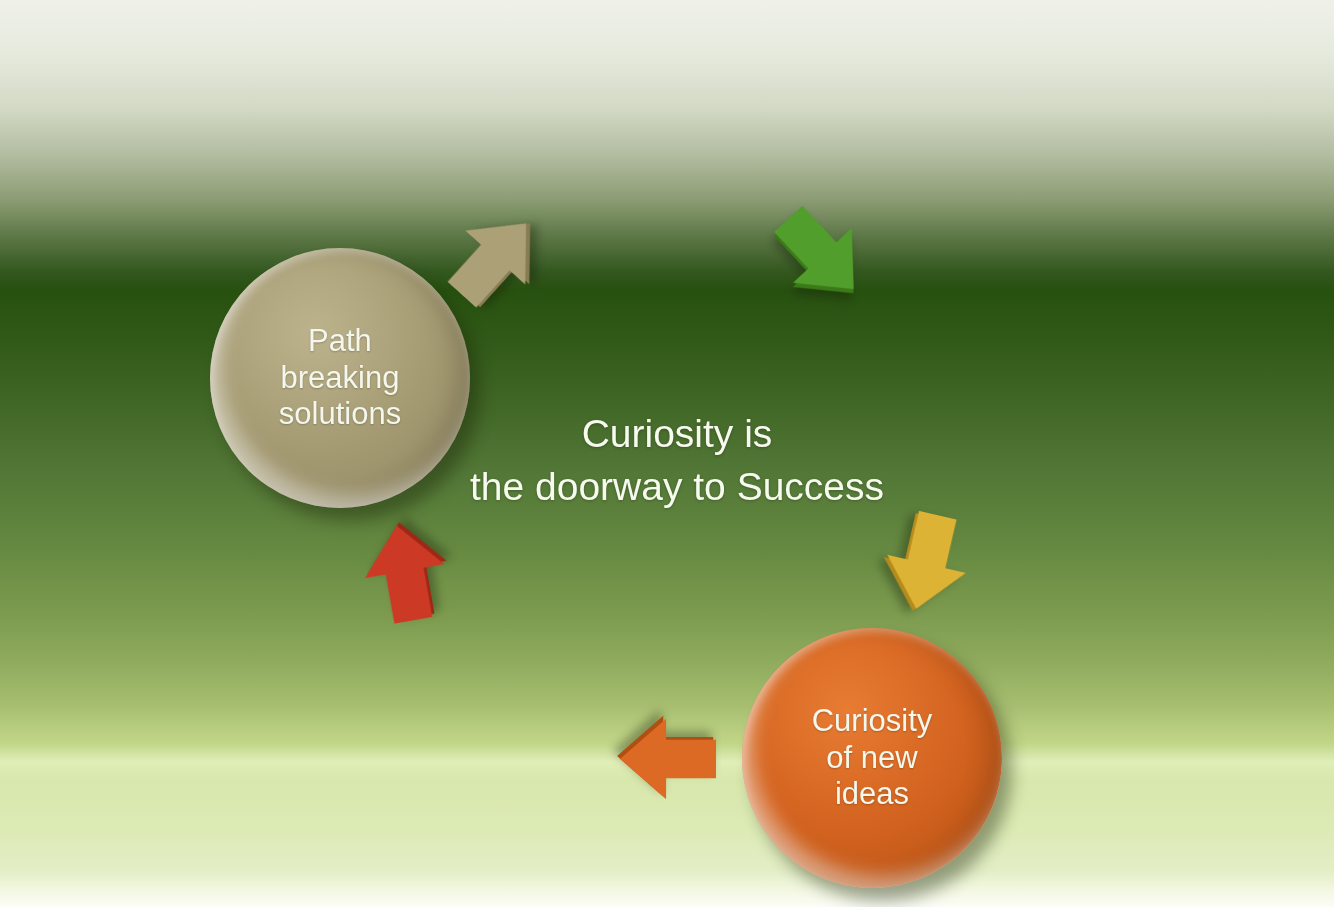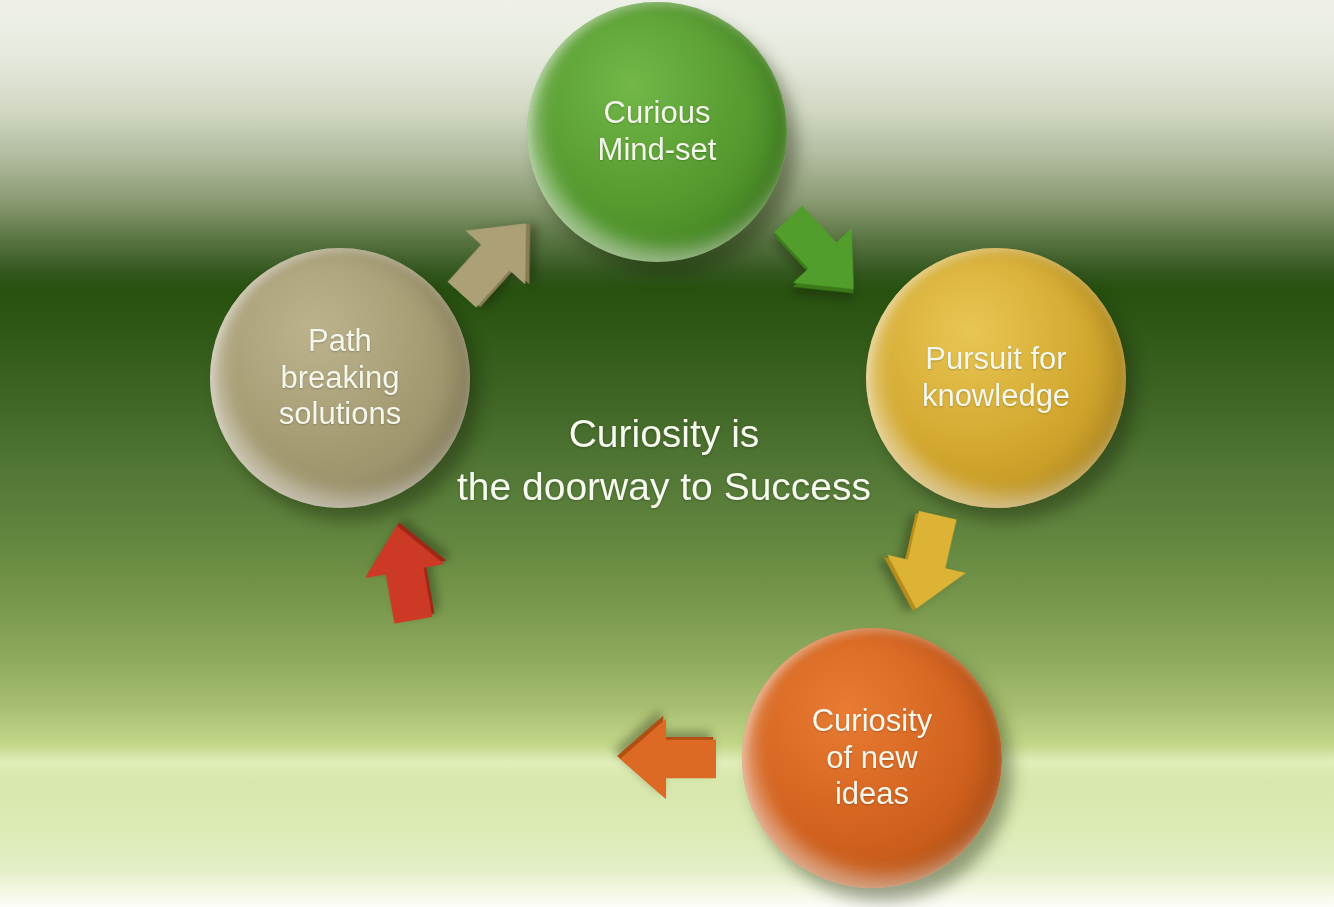--- a/index.html
+++ b/index.html
@@ -69,43 +69,35 @@
   .arrow svg{width:100%;height:100%;overflow:visible;}
   #arrow-tan-green  {left:446px;top:211px;transform:rotate(-48deg);}
   #arrow-green-yellow{left:773px;top:206px;transform:rotate(47deg);}
   #arrow-yellow-orange{left:879px;top:514px;transform:rotate(103deg);}
   #arrow-orange-red {left:620px;top:711px;transform:rotate(180deg);}
   #arrow-red-tan    {left:357px;top:525px;transform:rotate(-100deg);}
 
   
   .center-title{
     position:absolute;
-    left:354px;top:408px;width:620px;
+    left:367px;top:408px;width:620px;
     text-align:center;
     color:#f7faee;
     font-size:39px;
     line-height:1.35;
     white-space:pre-line;
     text-shadow:0 1px 3px rgba(0,0,0,.25);
   }
 </style>
 </head>
 <body>
 
 <div id="canvas">
 
-  <div class="node" id="node-green" style="--light: #72b748; --base: #55992f; --dark: #39781a;">
-    <span class="node-label">Curious
-Mind-set</span>
-  </div>
 
-  <div class="node" id="node-yellow" style="--light: #e8c654; --base: #d2a72e; --dark: #b3871c;">
-    <span class="node-label">Pursuit for
-knowledge</span>
-  </div>
 
   <div class="node" id="node-orange" style="--light: #e87c33; --base: #d2621f; --dark: #b04f12;">
     <span class="node-label">Curiosity
 of new
 ideas</span>
   </div>
 
 
   <div class="node" id="node-tan" style="--light: #bcb28c; --base: #a49a72; --dark: #8a805c;">
     <span class="node-label">Path

